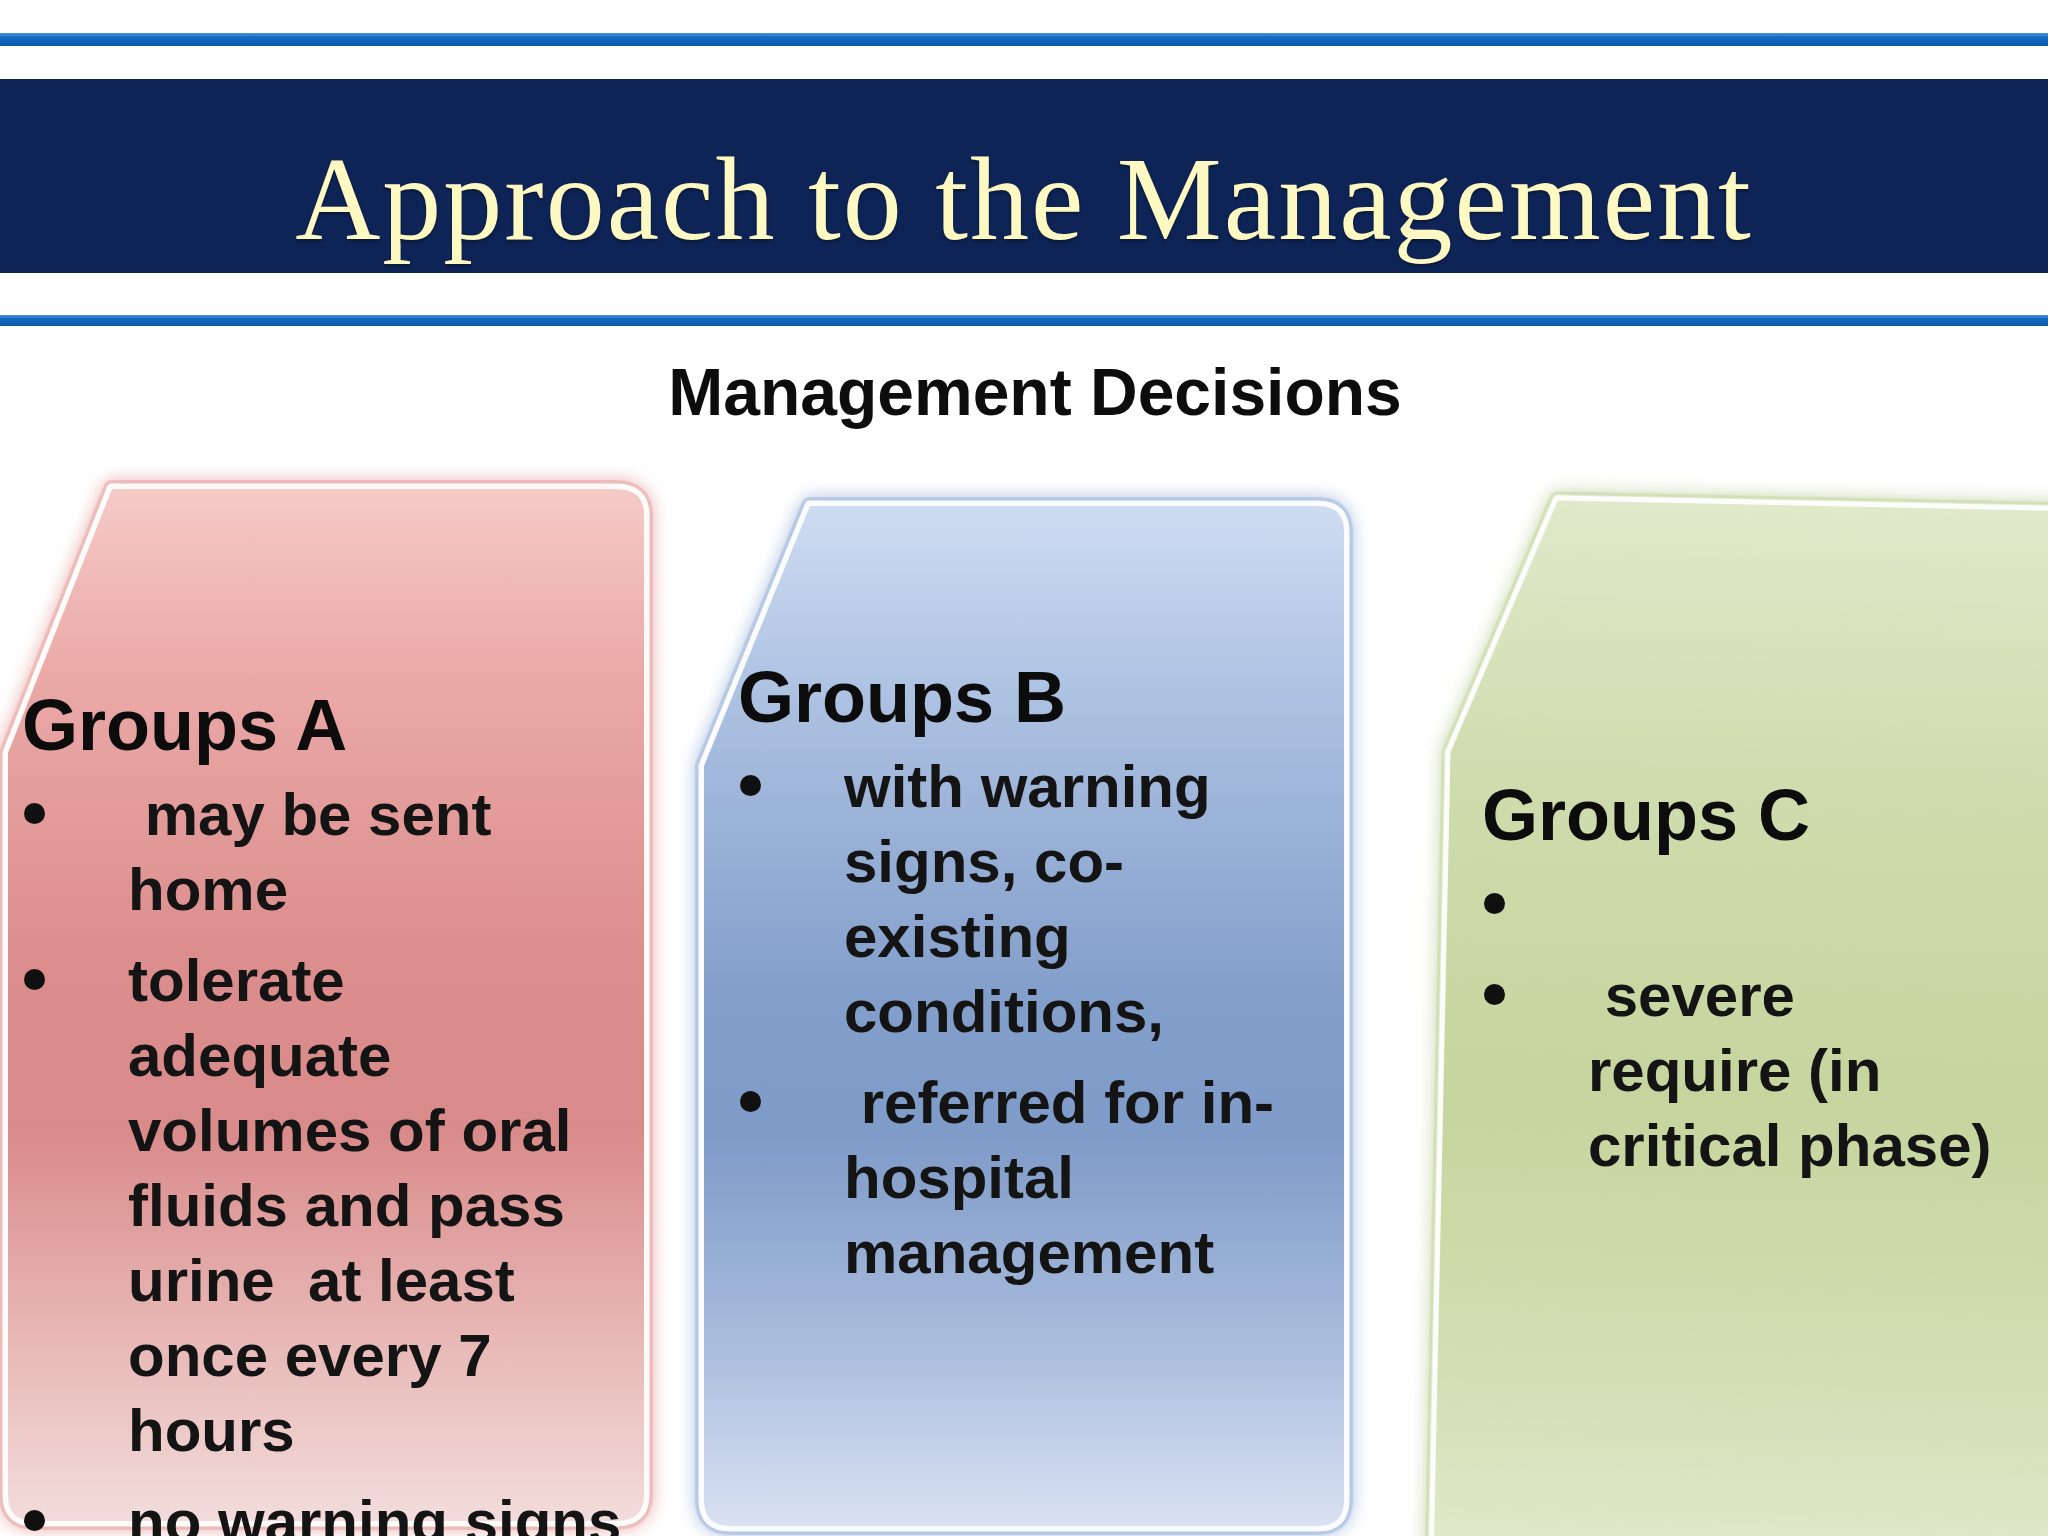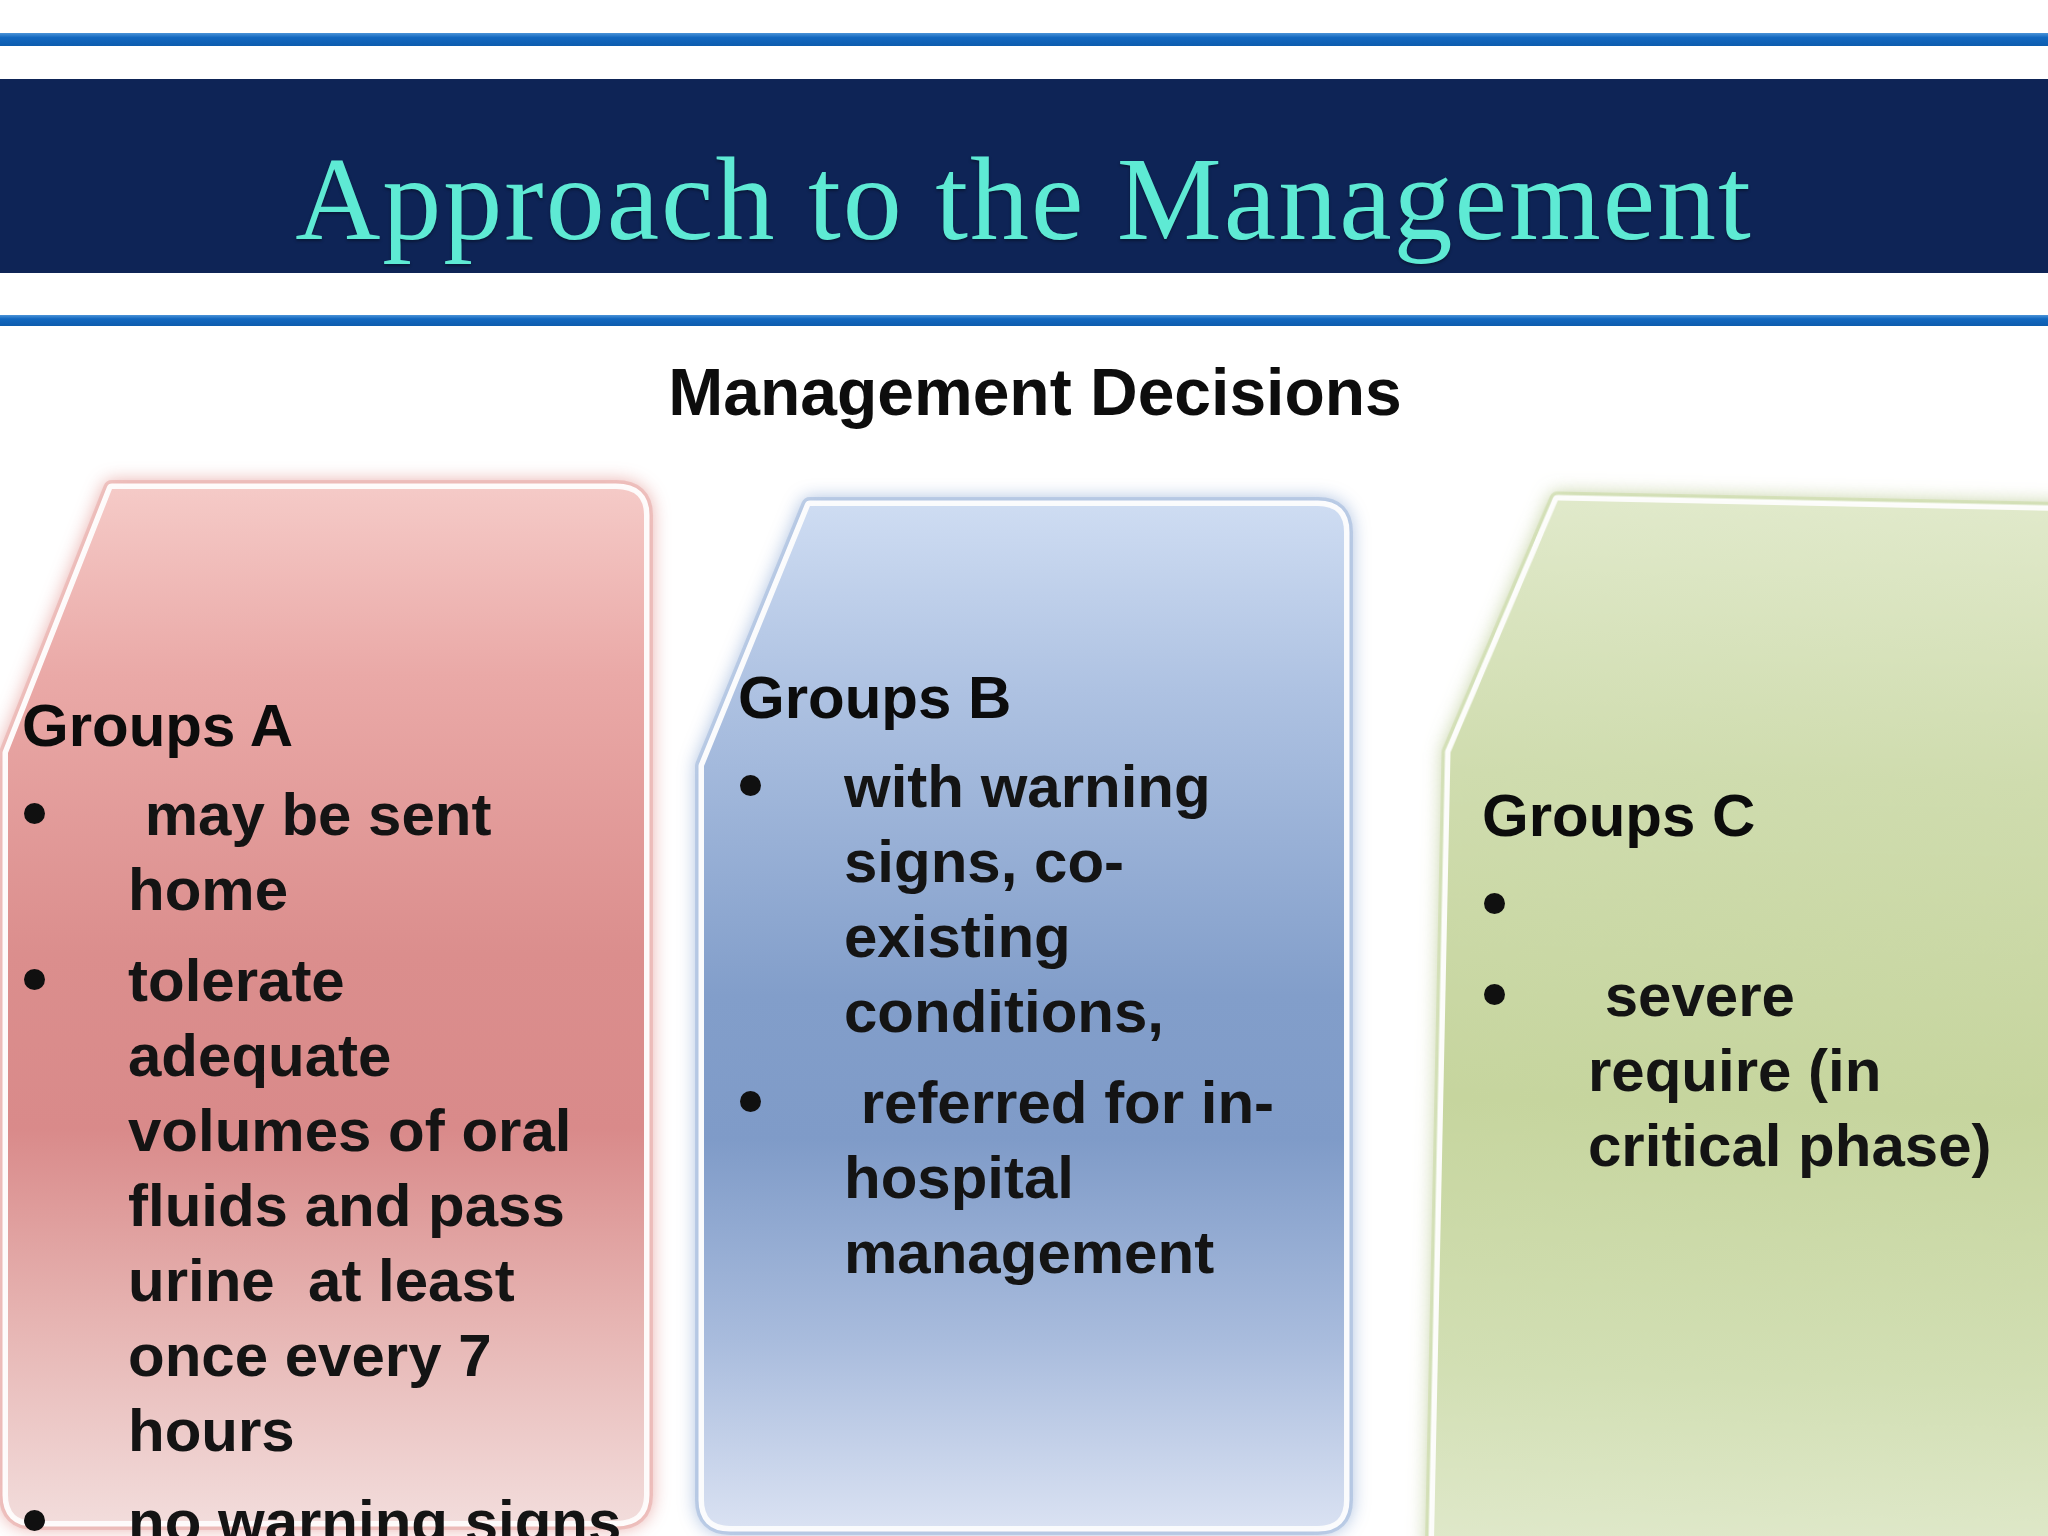--- a/index.html
+++ b/index.html
@@ -14,42 +14,42 @@
   }
   .stripe.top{top:33px;height:13px;}
   .stripe.mid{top:315px;height:11px;}
   
   .title-bar{
     position:absolute;left:0;top:79px;width:2048px;height:194px;
     background:#0e2456;display:flex;align-items:center;justify-content:center;
   }
   .title-bar .title{
     font-family:"Liberation Serif",serif;font-weight:400;
-    font-size:118px;color:#5eead4;letter-spacing:2px;white-space:nowrap;
+    font-size:118px;color:#fef9c3;letter-spacing:2px;white-space:nowrap;
     text-shadow:0 2px 3px rgba(0,0,0,.35);
     margin-top:48px;
   }
   
   .subtitle{
     position:absolute;left:11px;top:352px;width:2048px;text-align:center;
     font-size:66px;font-weight:bold;color:#0d0d0d;line-height:80px;
   }
   
   .panel-svg{position:absolute;overflow:visible;}
   .panel-svg path{stroke-linejoin:round;}
   .glow-red{filter:drop-shadow(0 0 9px rgba(228,155,152,.85));}
   .glow-blue{filter:drop-shadow(0 0 9px rgba(150,176,216,.85));}
   .glow-green{filter:drop-shadow(0 0 9px rgba(186,201,146,.85));}
   .edge-tint{fill:none;stroke-width:18px;opacity:.65;}
   .edge-white{fill:none;stroke:#ffffff;stroke-width:11px;opacity:.95;}
   .green-rot{transform:rotate(1.2deg);transform-origin:0 0;}
   
   .panel-text{position:absolute;color:#141414;}
   .panel-text .group-heading{
-    font-size:60px;font-weight:bold;line-height:75px;margin:0 0 14px 0;color:#0c0c0c;
+    font-size:72px;font-weight:bold;line-height:75px;margin:0 0 14px 0;color:#0c0c0c;
   }
   ul.bullets{list-style:none;margin:0;padding:0;}
   ul.bullets li{display:flex;align-items:flex-start;}
   ul.bullets li + li{margin-top:16px;}
   .bullet-dot{
     flex:0 0 106px;display:block;position:relative;height:75px;
   }
   .bullet-dot::after{
     content:"";position:absolute;left:2px;top:26px;width:21px;height:21px;
     border-radius:50%;background:#101010;

